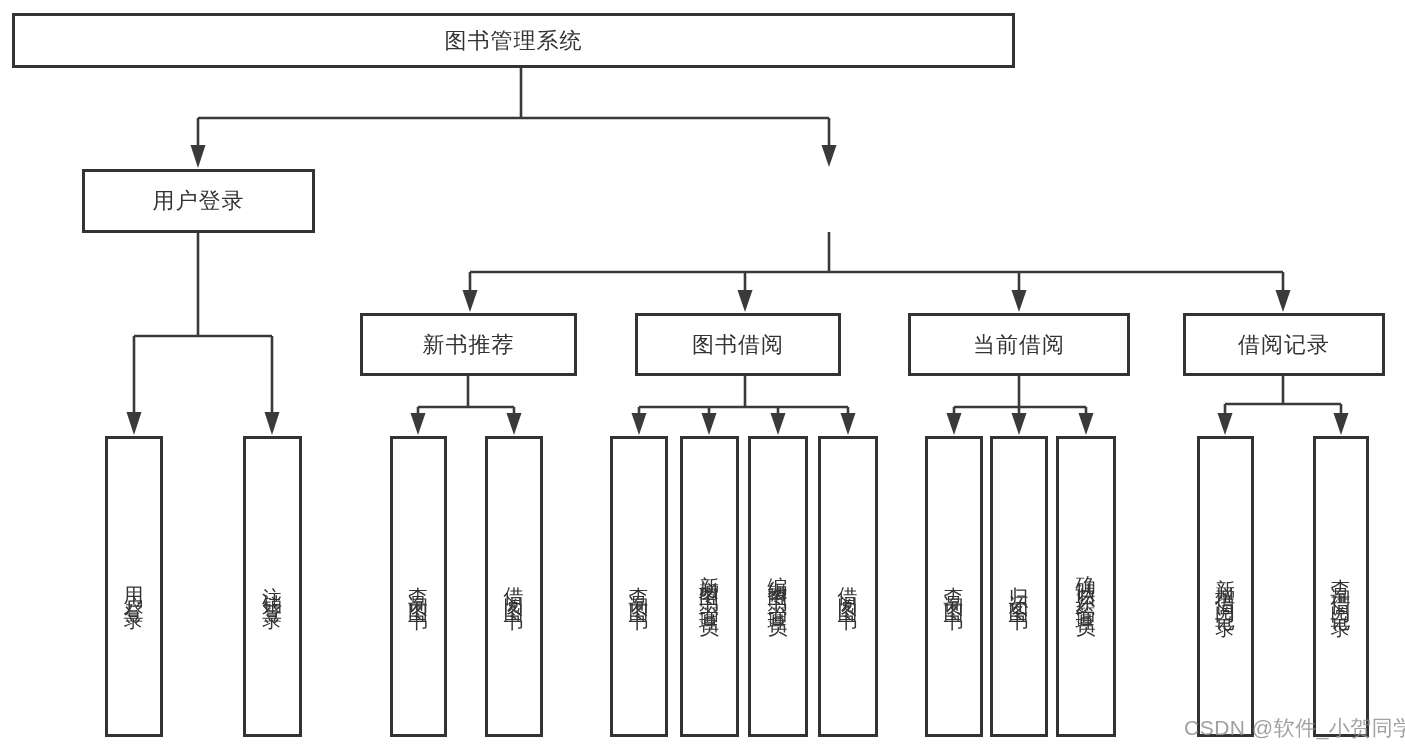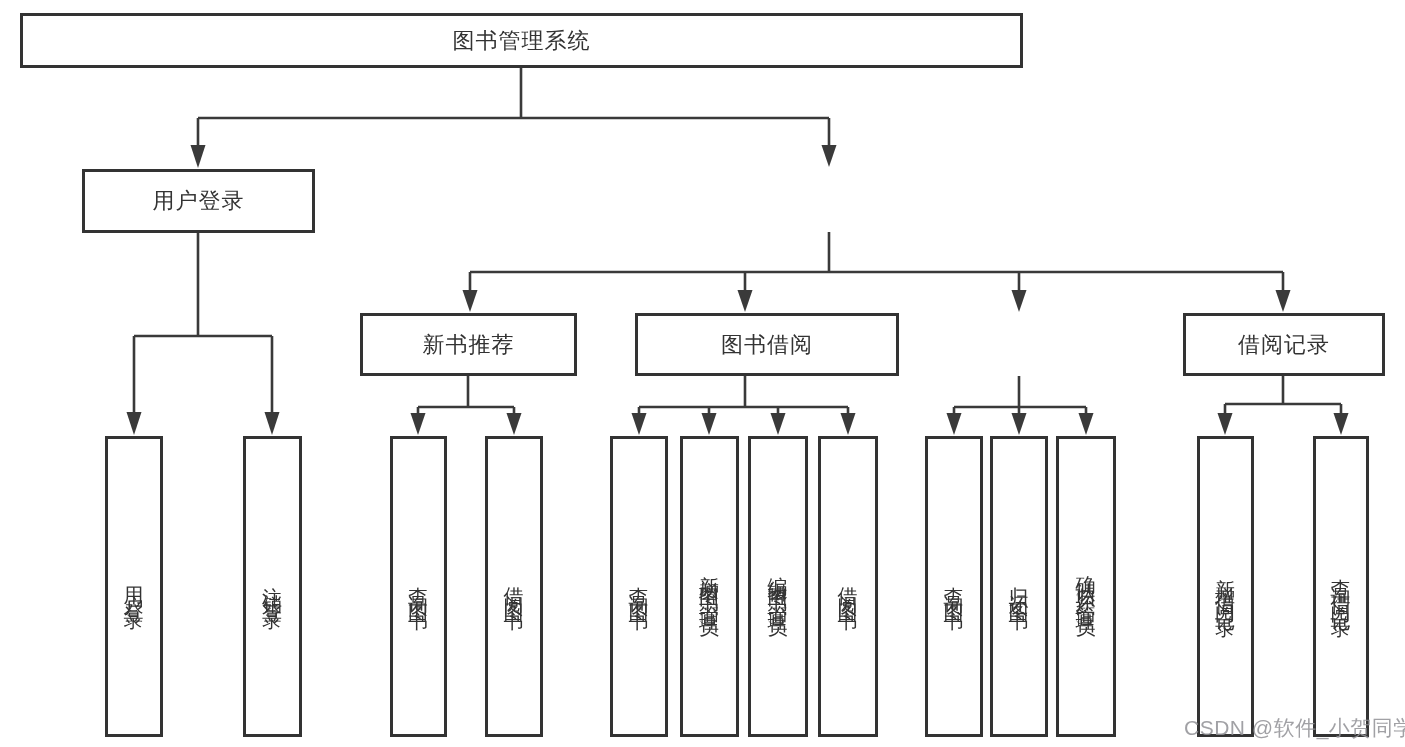--- a/index.html
+++ b/index.html
@@ -6,25 +6,25 @@
   body{background:#ffffff;font-family:"Liberation Sans","DejaVu Sans",sans-serif;}
   .stage{position:relative;width:1405px;height:747px;background:#ffffff;overflow:hidden;}
   .wires{position:absolute;left:0;top:0;width:1405px;height:747px;pointer-events:none;}
   .node{position:absolute;box-sizing:border-box;border:3px solid #333333;background:#ffffff;
         display:flex;align-items:center;justify-content:center;color:#333333;}
   .node-h{font-size:22px;letter-spacing:1px;}
   .node-v{writing-mode:vertical-rl;text-orientation:mixed;font-size:20px;letter-spacing:8px;
           line-height:1;}
   .node-v.tight{letter-spacing:6px;}
   
-  #n-root{left:20px;top:13px;width:1003px;height:55px;}
+  #n-root{left:12px;top:13px;width:1003px;height:55px;}
   #n-login{left:82px;top:169px;width:233px;height:64px;}
   #n-mgmt{left:711px;top:168px;width:237px;height:64px;}
   #n-newbook{left:360px;top:313px;width:217px;height:63px;}
-  #n-borrow{left:635px;top:313px;width:264px;height:63px;text-align:center;}
+  #n-borrow{left:635px;top:313px;width:206px;height:63px;text-align:center;}
   #n-current{left:908px;top:313px;width:222px;height:63px;}
   #n-record{left:1183px;top:313px;width:202px;height:63px;}
   .leaf{top:436px;height:301px;}
   #l-g1a{left:105px;width:58px;}
   #l-g1b{left:243px;width:59px;}
   #l-g2a{left:390px;width:57px;}
   #l-g2b{left:485px;width:58px;}
   #l-g3a{left:610px;width:58px;}
   #l-g3b{left:680px;width:59px;}
   #l-g3c{left:748px;width:60px;}
@@ -89,20 +89,23 @@
   <div class="node node-h" id="n-login">
     <span>用户登录</span>
   </div>
 
   <div class="node node-h" id="n-newbook">
     <span>新书推荐</span>
   </div>
   <div class="node node-h" id="n-borrow">
     <span>图书借阅</span>
   </div>
+  <div class="node node-h" id="n-current">
+    <span>当前借阅</span>
+  </div>
   <div class="node node-h" id="n-record">
     <span>借阅记录</span>
   </div>
 
   <div class="node node-v leaf" id="l-g1a">
     <span>用户登录</span>
   </div>
   <div class="node node-v leaf" id="l-g1b">
     <span>注销登录</span>
   </div>

